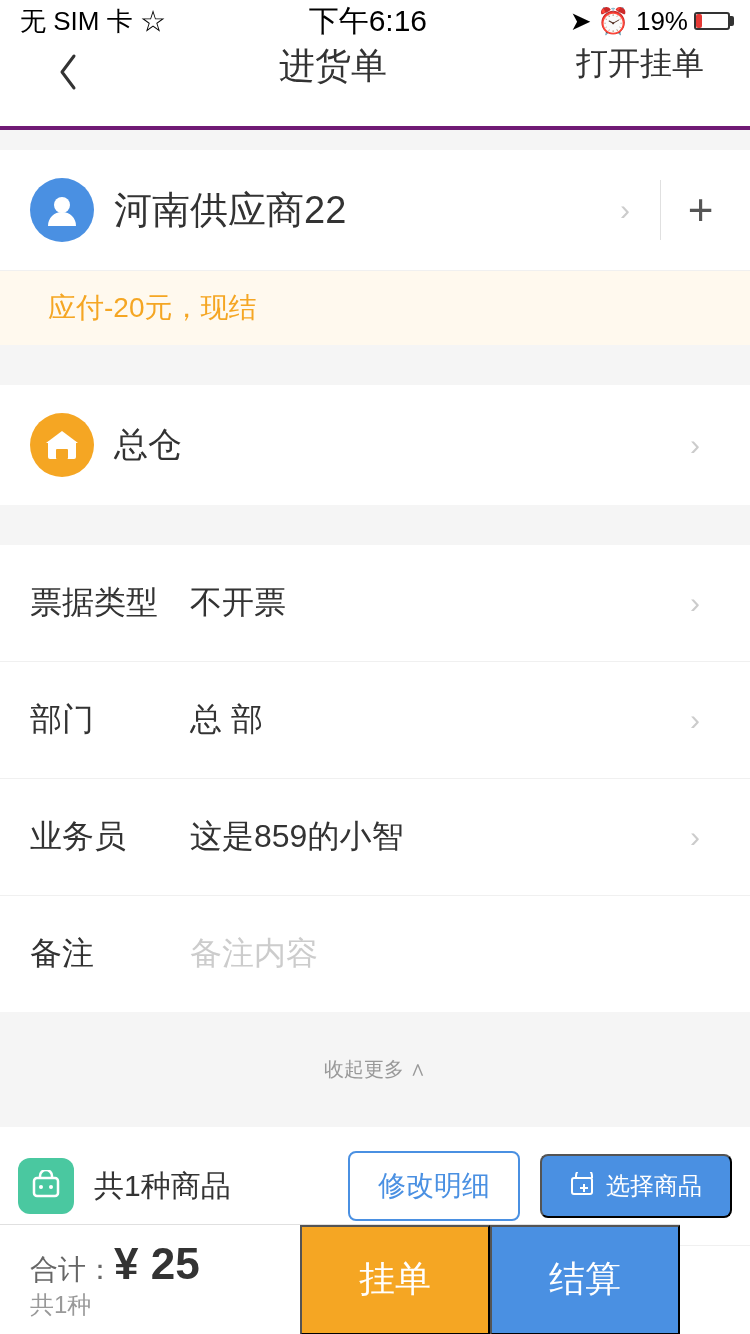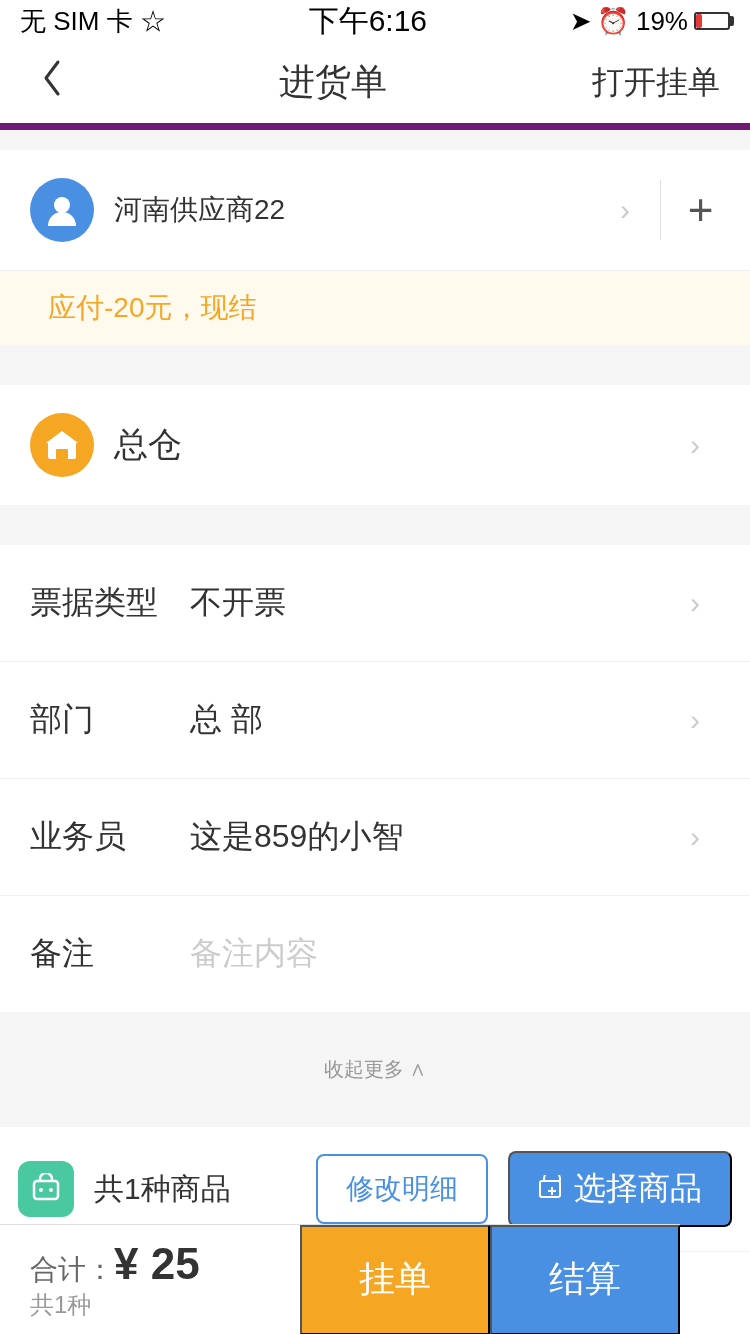--- a/index.html
+++ b/index.html
@@ -25,24 +25,23 @@
     }
     .status-left { display: flex; align-items: center; gap: 8px; }
     .status-center { font-size: 30px; font-weight: 500; }
     .status-right { display: flex; align-items: center; gap: 6px; font-size: 26px; }
 
     
     .nav-bar {
       background: #fff;
       height: 88px;
       display: flex;
-      align-items: center;
       justify-content: space-between;
-      padding: 0 30px;
-      border-bottom: 7px solid #701a75;
+      padding: 0 46px;
+      border-bottom: 4px solid #701a75;
     }
     .nav-back {
       font-size: 40px;
       color: #333;
       cursor: pointer;
       padding: 10px;
     }
     .nav-title {
       font-size: 36px;
       font-weight: 500;
@@ -85,21 +84,21 @@
       background: #4a90e2;
       display: flex;
       align-items: center;
       justify-content: center;
       margin-right: 20px;
       flex-shrink: 0;
     }
     .supplier-avatar svg { width: 36px; height: 36px; fill: #fff; }
     .supplier-name {
       flex: 1;
-      font-size: 28px;
+      font-size: 38px;
       color: #333;
     }
     .chevron-right {
       color: #ccc;
       font-size: 30px;
       margin-right: 20px;
     }
     .add-btn {
       width: 60px;
       height: 60px;
@@ -219,21 +218,21 @@
       background: #fff;
       padding: 14px 28px;
       border-radius: 8px;
       font-size: 28px;
     }
     .btn-solid {
       background: #4a90e2;
       color: #fff;
       padding: 14px 28px;
       border-radius: 8px;
-      font-size: 32px;
+      font-size: 24px;
       display: flex;
       align-items: center;
       gap: 8px;
     }
     .btn-solid svg { width: 28px; height: 28px; fill: #fff; }
 
     
     .product-item {
       display: flex;
       align-items: center;

